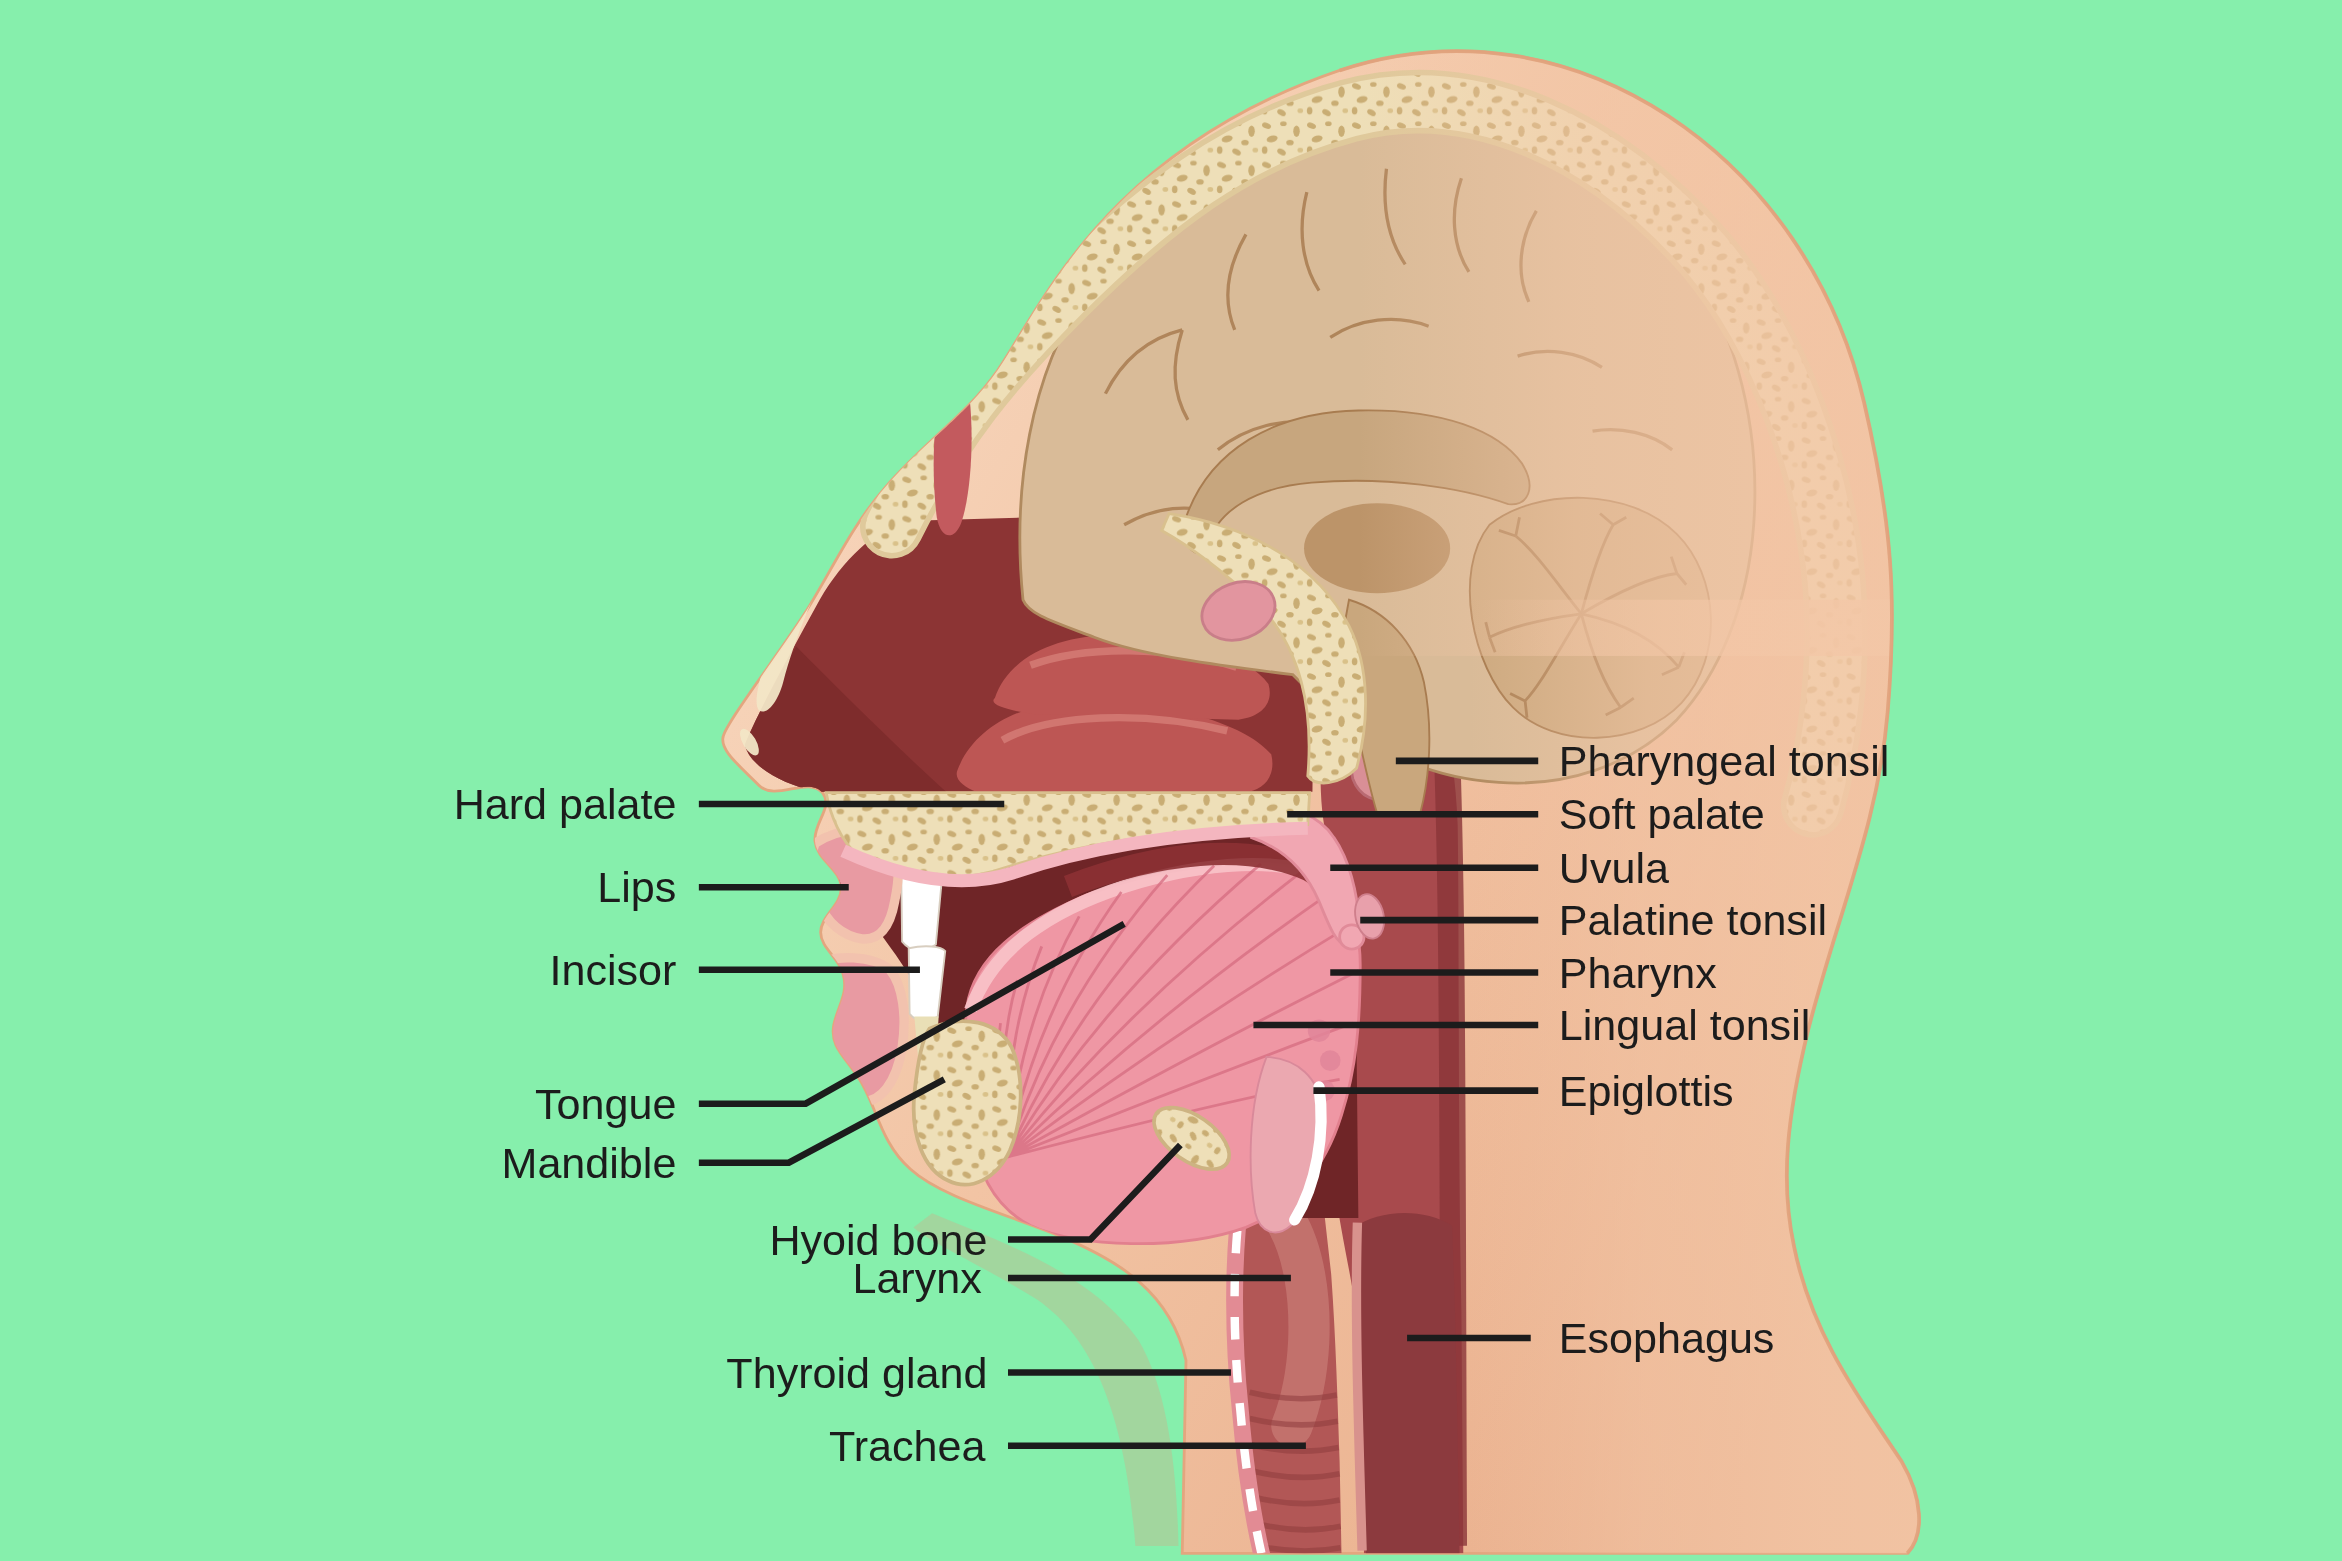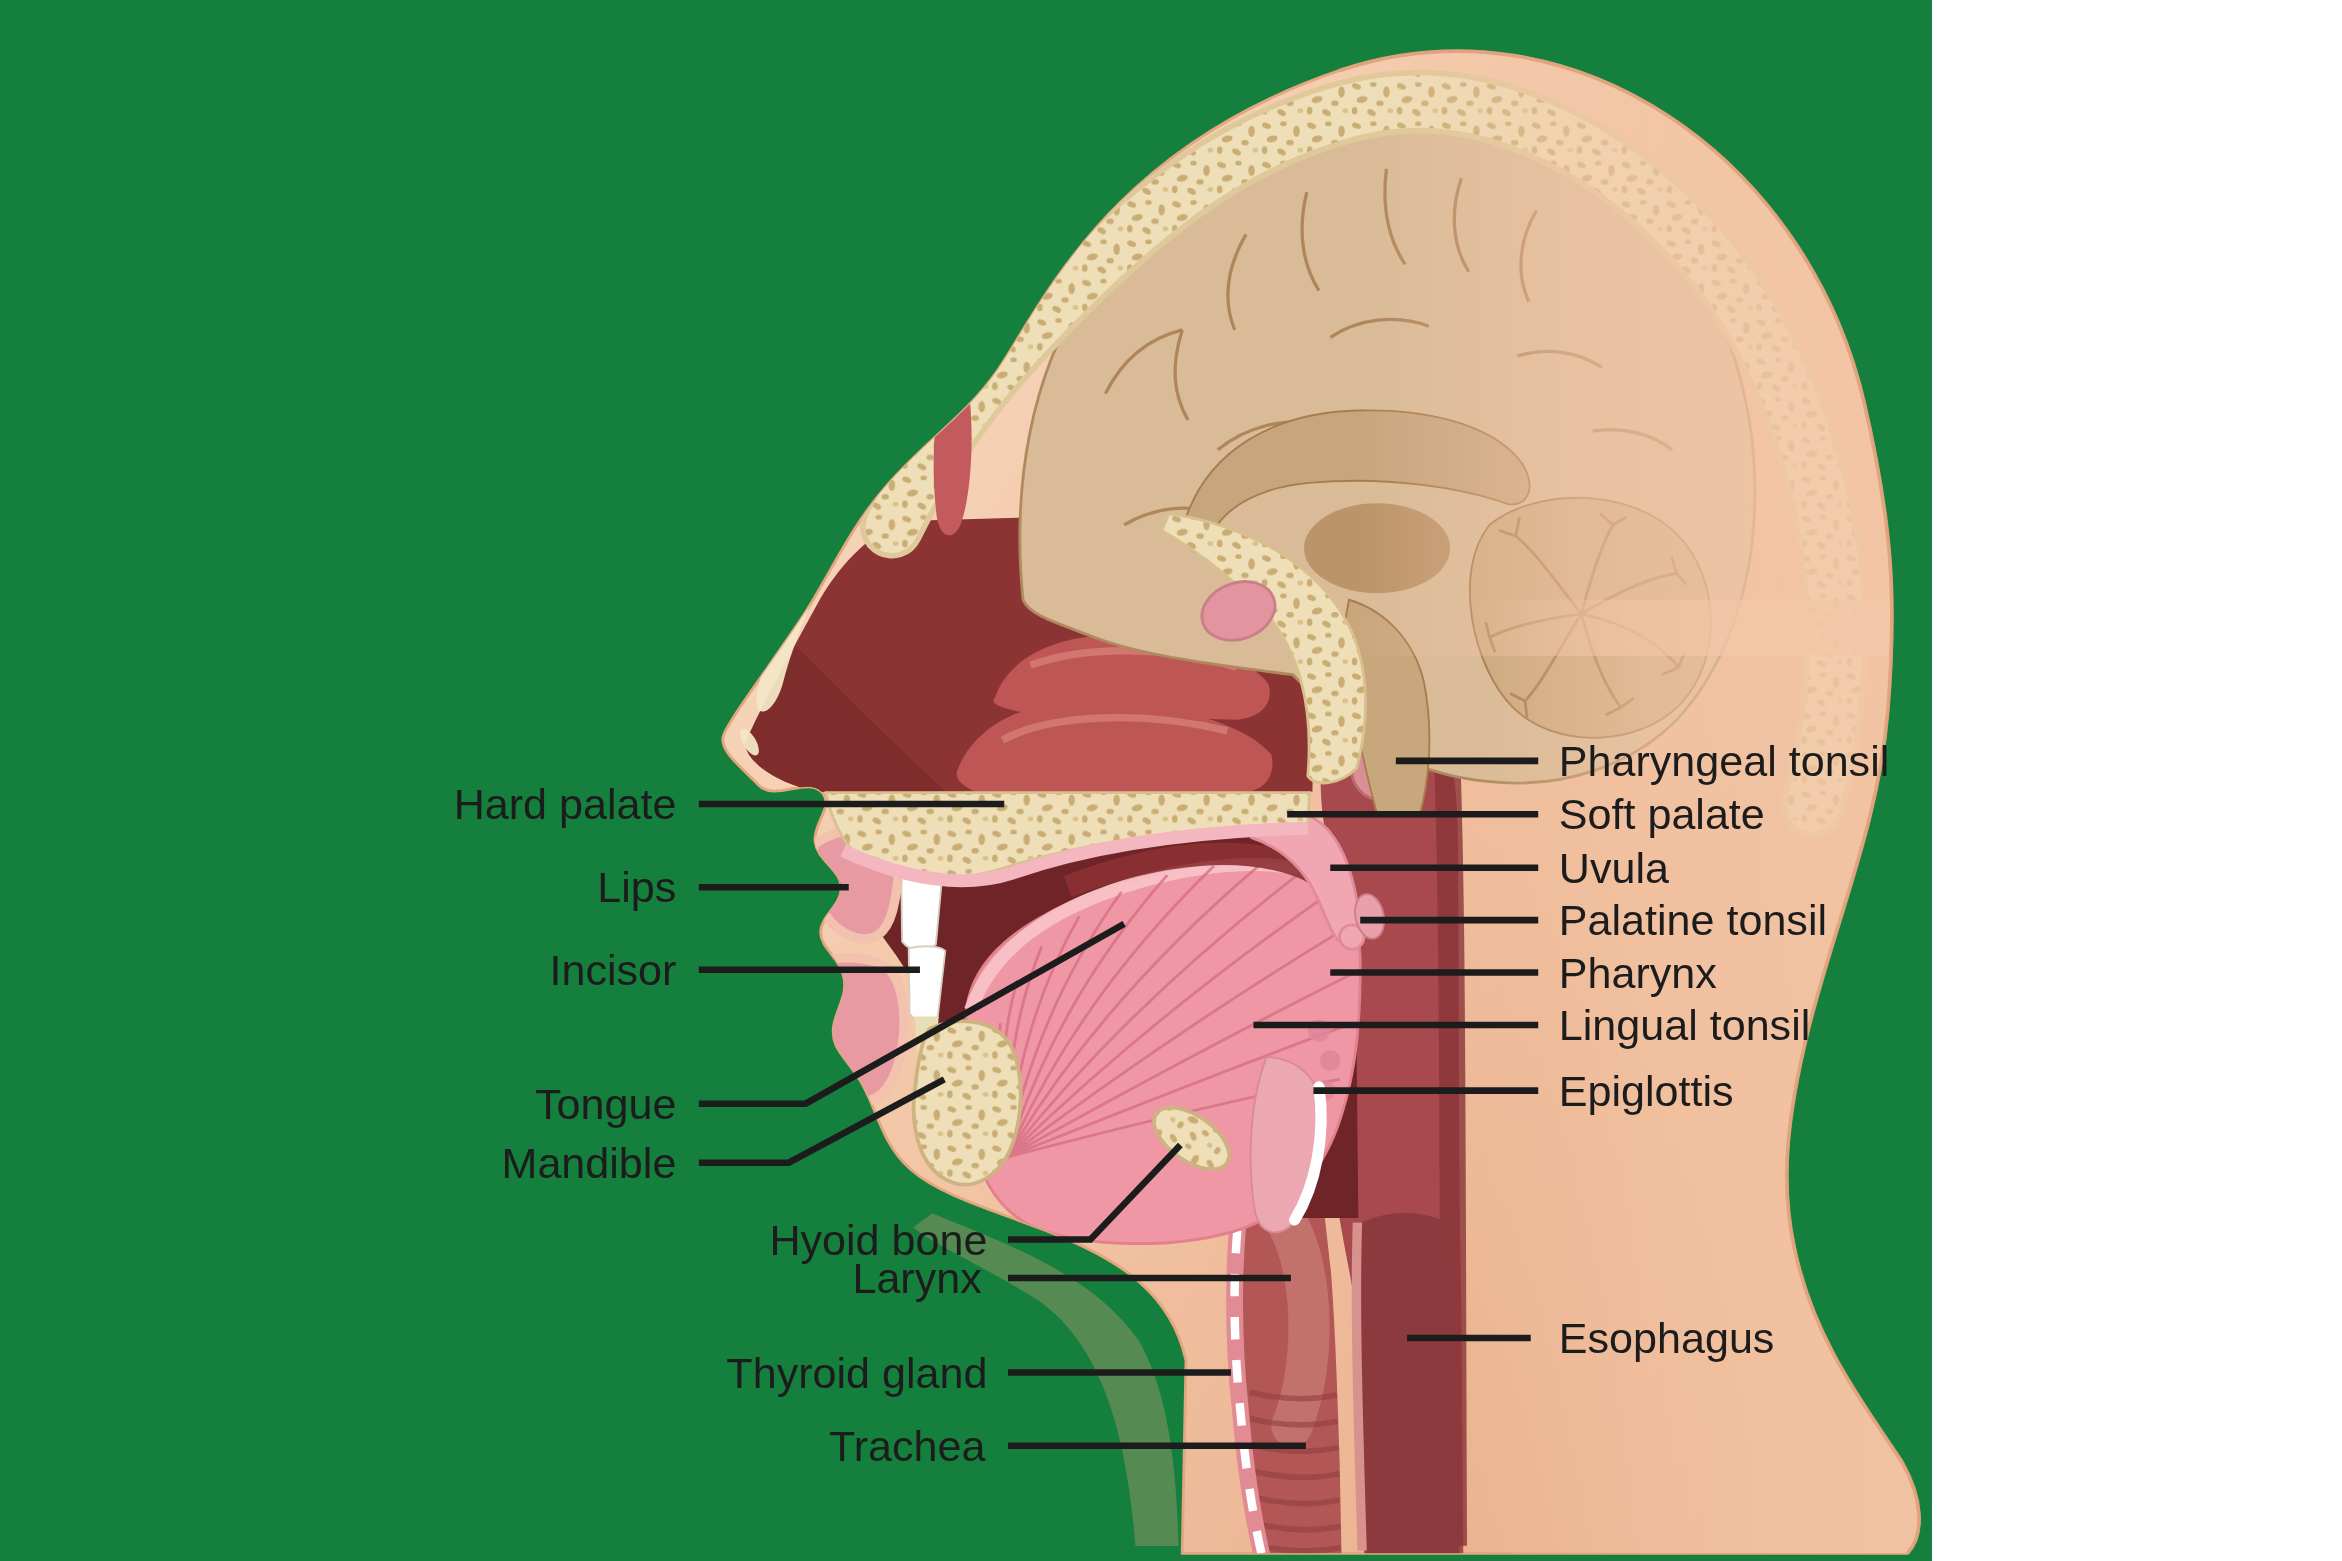--- a/index.html
+++ b/index.html
@@ -1,16 +1,16 @@
 <!DOCTYPE html>
 <html style="font-size:15px"><head>
 <meta charset="utf-8">
 <style>
   html,body{margin:0;padding:0;background:#ffffff;}
-  .stage{width:1932px;height:1562px;position:relative;background:#15803d;overflow:hidden;}
+  .stage{width:2342px;height:1562px;position:relative;background:#86efac;overflow:hidden;}
   svg{display:block;}
   .lbl{font-family:"Liberation Sans","DejaVu Sans",sans-serif;font-size:46px;fill:#1c1c1c;}
   .leader{stroke:#1c1c1c;stroke-width:7;fill:none;}
 </style>
 </head>
 <body>
 
 <div class="stage">
 <svg width="2342" height="1562" viewBox="0 0 2500 1667" xmlns="http://www.w3.org/2000/svg">
   <defs>

